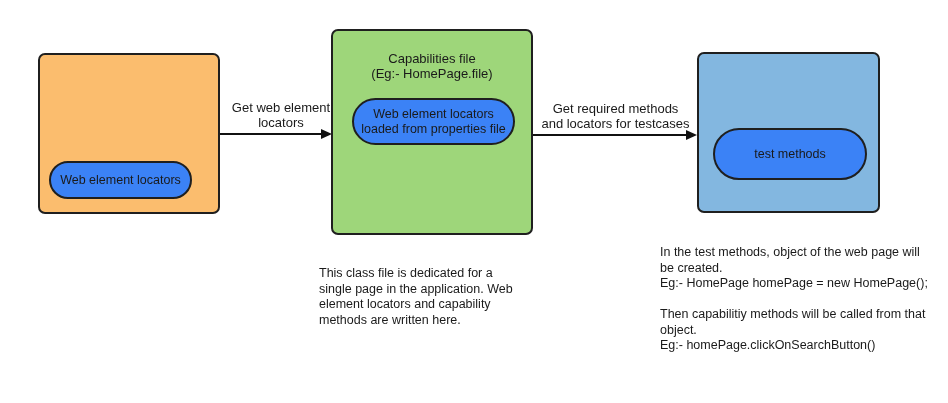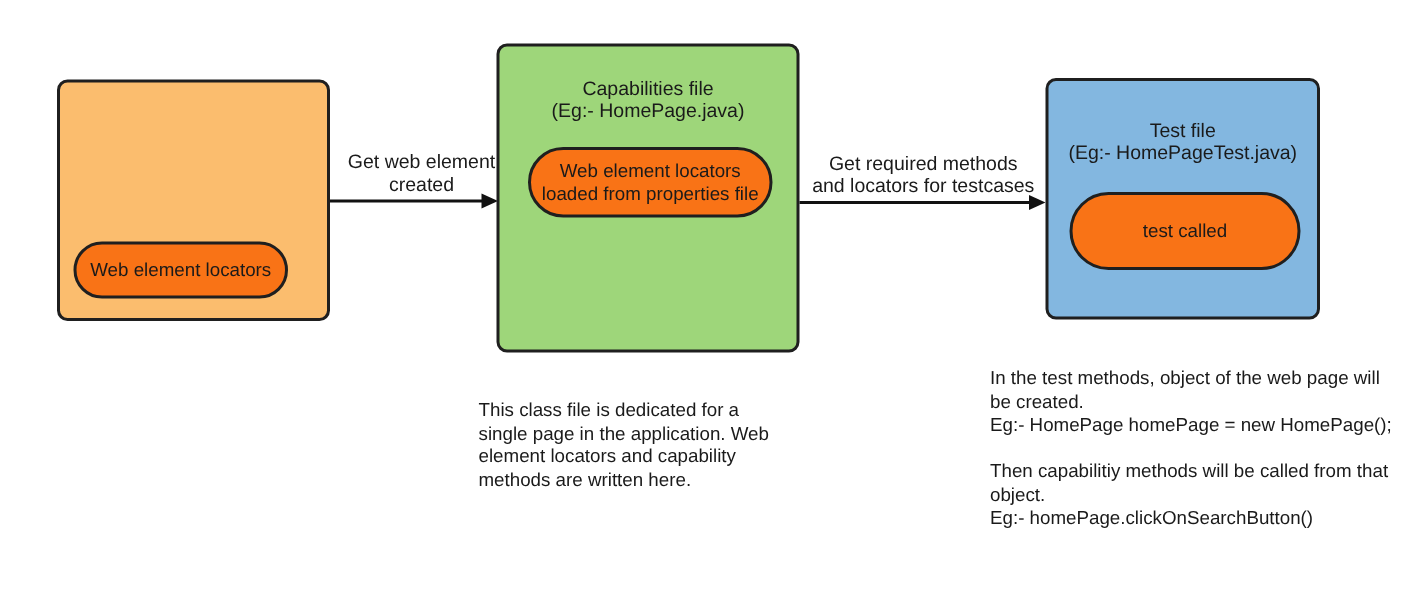--- a/index.html
+++ b/index.html
@@ -27,21 +27,21 @@
     left: 0;
     right: 0;
     text-align: center;
     font-size: 13px;
     line-height: 15px;
     white-space: pre;
   }
   .pill {
     position: absolute;
     box-sizing: border-box;
-    background: #f97316;
+    background: #3b82f6;
     border: 2px solid #1f1f1f;
     display: flex;
     align-items: center;
     justify-content: center;
     text-align: center;
     font-size: 12.5px;
     line-height: 15px;
     white-space: pre;
   }
   .arrow {
@@ -82,44 +82,42 @@
 </head>
 <body>
 
 <div id="canvas">
 
   <div class="node" style="left: 38px; top: 53px; width: 182px; height: 161px; background: rgb(251, 189, 110);">
     <div class="pill" style="left:9px; top:106px; width:143px; height:38px; border-radius:19px;">Web element locators</div>
   </div>
 
   <div class="arrow-label" style="left:222px; top:101px; width:118px;">Get web element
-created</div>
+locators</div>
   <div class="arrow" style="left:220px; top:133px; width:112px;">
     <div class="arrow-line" style="width:102px;"></div>
     <div class="arrow-head" style="left:101px;"></div>
   </div>
 
   <div class="node" style="left: 331px; top: 29px; width: 202px; height: 206px; background: rgb(158, 214, 122);">
     <div class="node-title" style="top:20px;">Capabilities file
-(Eg:- HomePage.java)</div>
+(Eg:- HomePage.file)</div>
     <div class="pill" style="left:19px; top:67px; width:163px; height:47px; border-radius:24px;">Web element locators
 loaded from properties file</div>
   </div>
 
   <div class="arrow-label" style="left:528px; top:102px; width:175px;">Get required methods
 and locators for testcases</div>
   <div class="arrow" style="left:533px; top:134px; width:164px;">
     <div class="arrow-line" style="width:154px;"></div>
     <div class="arrow-head" style="left:153px;"></div>
   </div>
 
   <div class="node" style="left: 697px; top: 52px; width: 183px; height: 161px; background: rgb(131, 183, 224);">
-    <div class="node-title" style="top:25px;">Test file
-(Eg:- HomePageTest.java)</div>
-    <div class="pill" style="left:14px; top:74px; width:154px; height:52px; border-radius:26px;">test called</div>
+    <div class="pill" style="left:14px; top:74px; width:154px; height:52px; border-radius:26px;">test methods</div>
   </div>
 
   <div class="note" style="left:319px; top:266px; width:215px;">This class file is dedicated for a
 single page in the application. Web
 element locators and capability
 methods are written here.</div>
   <div class="note" style="left:660px; top:245px; width:300px;">In the test methods, object of the web page will
 be created.
 Eg:- HomePage homePage = new HomePage();
 

